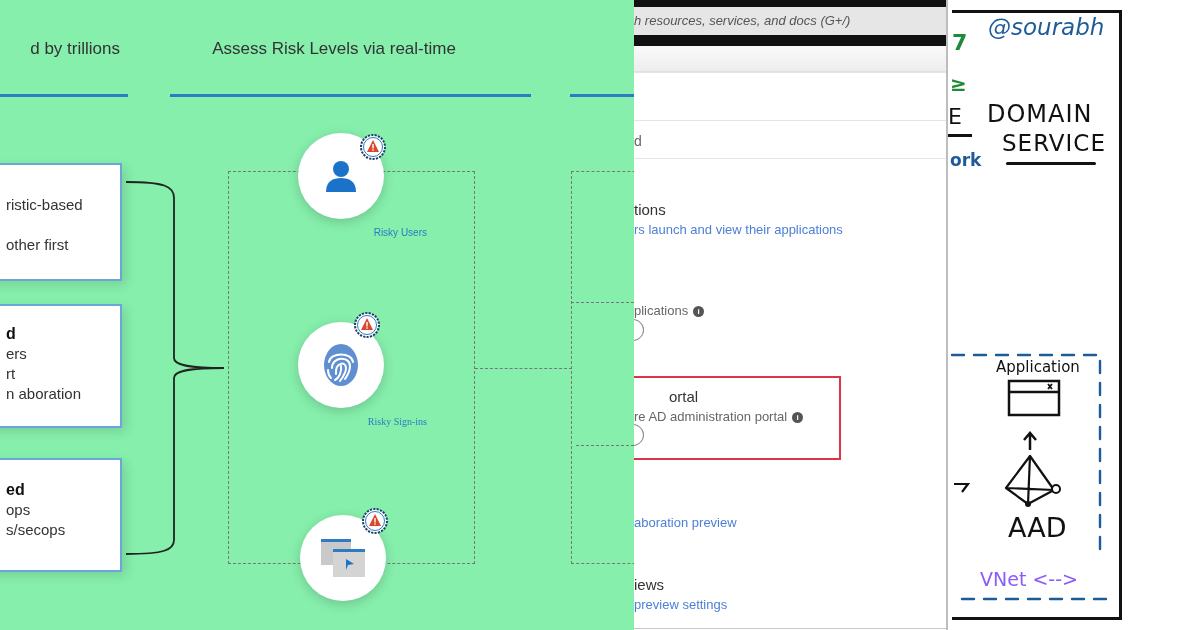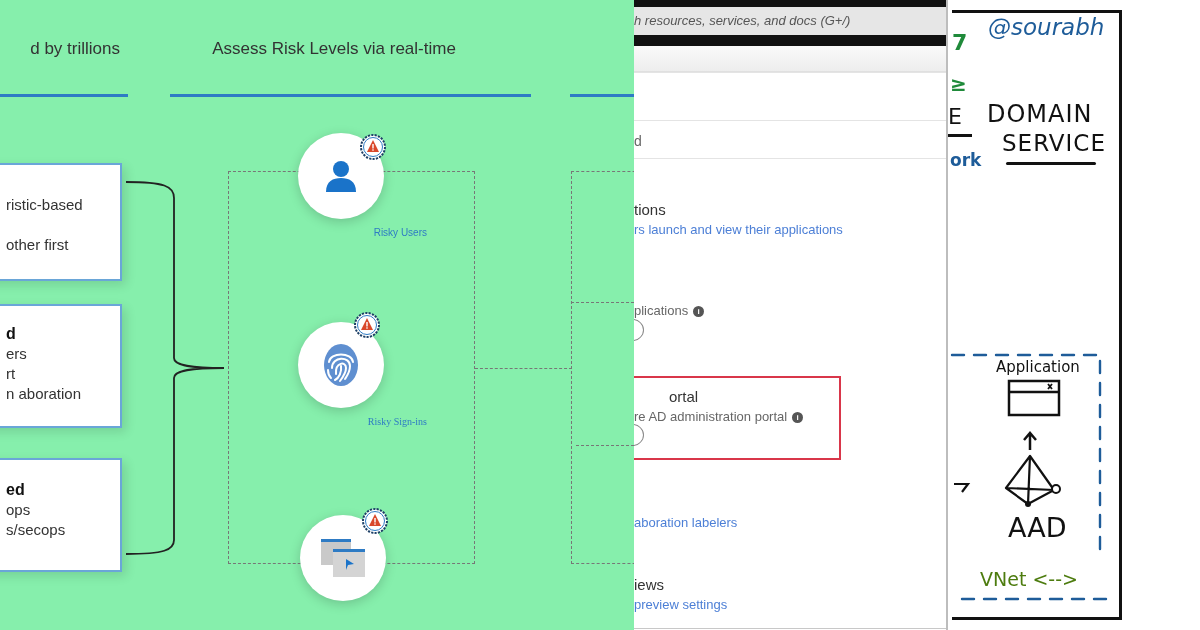--- a/index.html
+++ b/index.html
@@ -162,21 +162,21 @@
   </div>
   <div class="p-toggle" style="left:-12px; top:319px;"></div>
 
   <div class="p-highlight"></div>
   <div class="p-text p-head" style="left:0; top:388px;margin-left:35px;">ortal</div>
   <div class="p-text p-muted" style="left:0; top:409px;">
     <span>re AD administration portal</span><span class="p-info">i</span>
   </div>
   <div class="p-toggle" style="left:-12px; top:424px;"></div>
 
-  <div class="p-text p-link" style="left:0; top:515px;">aboration labelers</div>
+  <div class="p-text p-link" style="left:0; top:515px;">aboration preview</div>
 
   <div class="p-text p-head" style="left:0; top:576px;">iews</div>
   <div class="p-text p-link" style="left:0; top:597px;">preview settings</div>
   <div class="portal-line" style="top:628px; background:#c8c8c8;"></div>
 </div>
 
 <div class="panel-sketch">
   <div class="sketch-frame"></div>
 
   <div class="hand" style="left:40px; top:14px; font-size:23px; color:#1e5c99; font-style:italic;">@sourabh</div>
@@ -207,14 +207,14 @@
   </svg>
   <svg style="position:absolute; left:52px; top:452px;" width="64" height="60">
     <path d="M30,4 L6,36 L28,52 L54,38 Z M30,4 L28,52 M6,36 L54,38" fill="none" stroke="#111" stroke-width="2.2" stroke-linejoin="round"></path>
     <circle cx="56" cy="37" r="4" fill="#fff" stroke="#111" stroke-width="2"></circle>
     <circle cx="28" cy="52" r="3" fill="#111"></circle>
   </svg>
   <div class="hand" style="left:60px; top:512px; font-size:27px; color:#111;">AAD</div>
   <svg style="position:absolute; left:4px; top:480px;" width="22" height="14">
     <path d="M2,4 L16,4 L10,12" fill="none" stroke="#111" stroke-width="2.2"></path>
   </svg>
-  <div class="hand" style="left:32px; top:568px; font-size:19px; color:#4d7c0f;">VNet &lt;--&gt;</div>
+  <div class="hand" style="left:32px; top:568px; font-size:19px; color:#8b5cf6;">VNet &lt;--&gt;</div>
 </div>
 
 </body></html>

